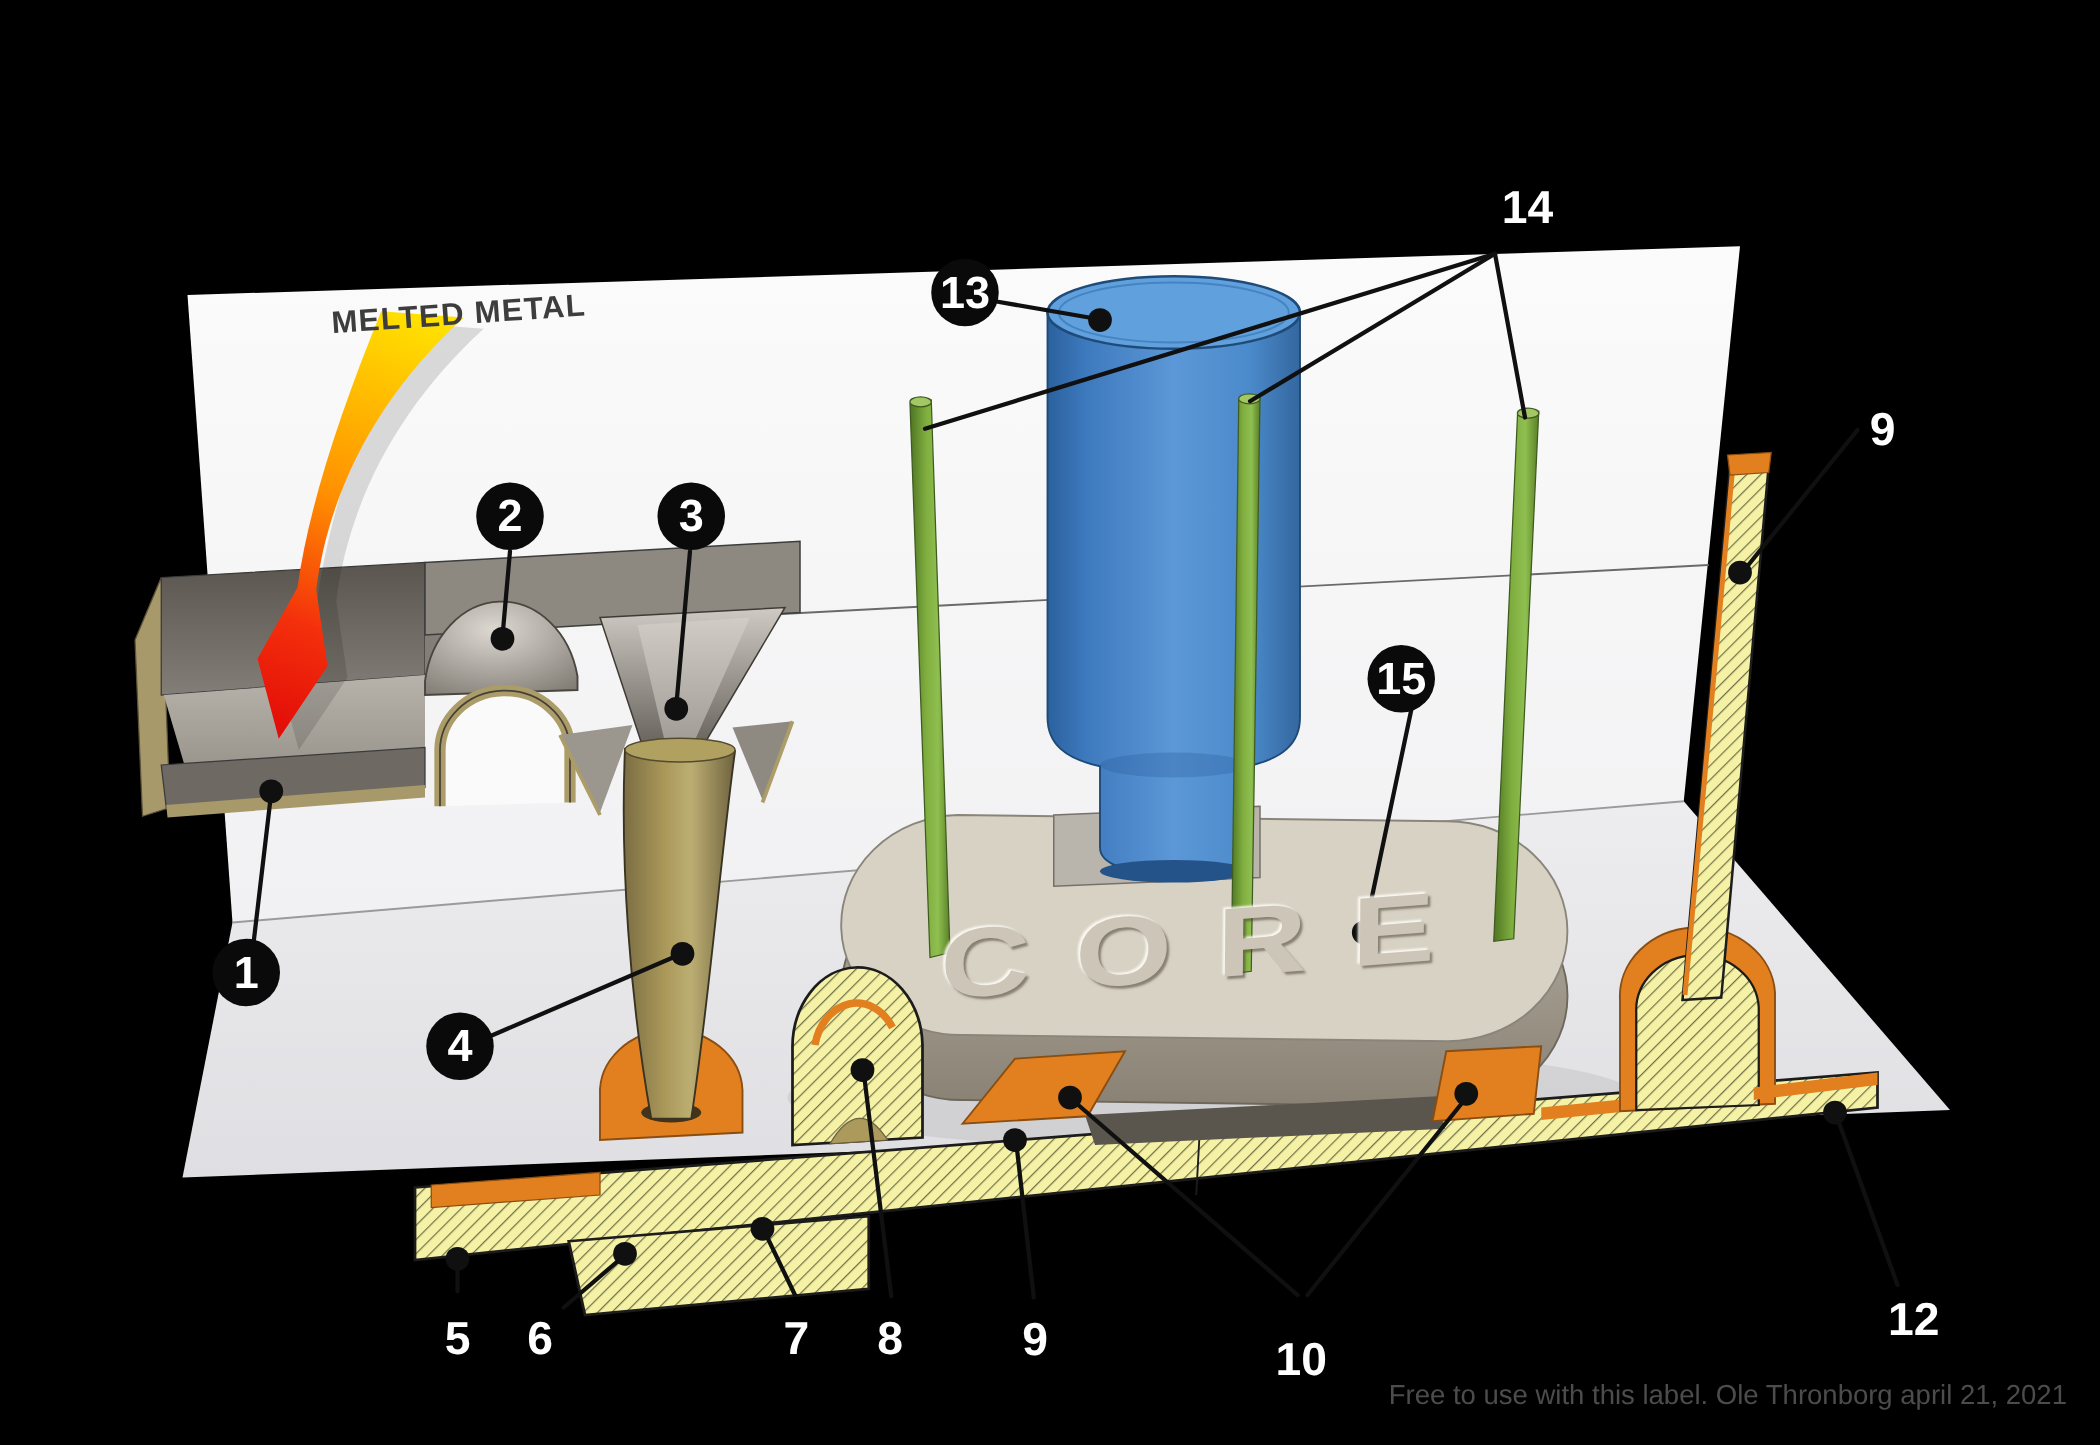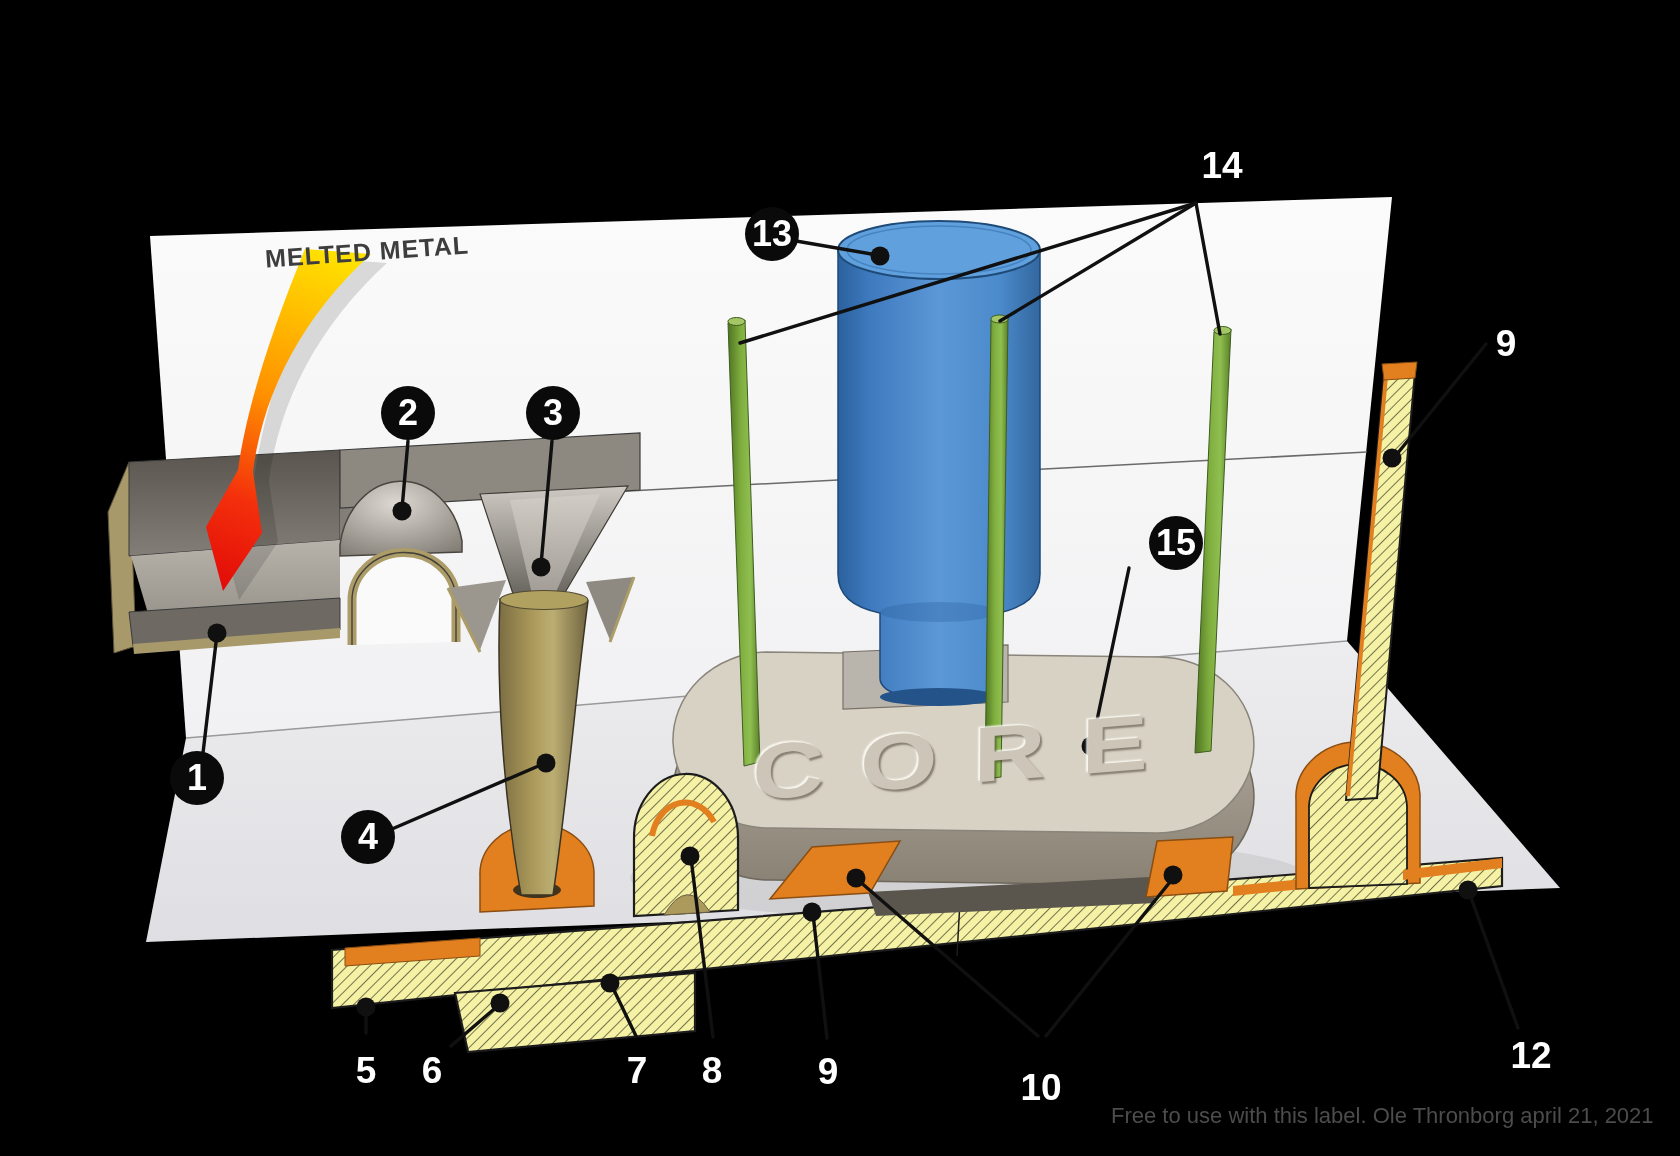--- a/index.html
+++ b/index.html
@@ -215,21 +215,21 @@
 
 <div class="ovl melted">MELTED METAL</div>
 <div class="ovl coreword">CORE</div>
 <div class="ovl attr">Free to use with this label. Ole Thronborg april 21, 2021</div>
 
 <div class="badge" style="left:197px;top:778px;">1</div>
 <div class="badge" style="left:408px;top:413px;">2</div>
 <div class="badge" style="left:553px;top:413px;">3</div>
 <div class="badge" style="left:368px;top:837px;">4</div>
 <div class="badge" style="left:772px;top:234px;">13</div>
-<div class="badge" style="left:1176px;top:543px;">15</div>
+<div class="badge" style="left:1121px;top:543px;">15</div>
 
 <div class="num" style="left:366px;top:1058px;">5</div>
 <div class="num" style="left:432px;top:1058px;">6</div>
 <div class="num" style="left:637px;top:1058px;">7</div>
 <div class="num" style="left:712px;top:1058px;">8</div>
 <div class="num" style="left:828px;top:1059px;">9</div>
 <div class="num" style="left:1041px;top:1075px;">10</div>
 <div class="num" style="left:1506px;top:331px;">9</div>
 <div class="num" style="left:1531px;top:1043px;">12</div>
 <div class="num" style="left:1222px;top:153px;">14</div>

